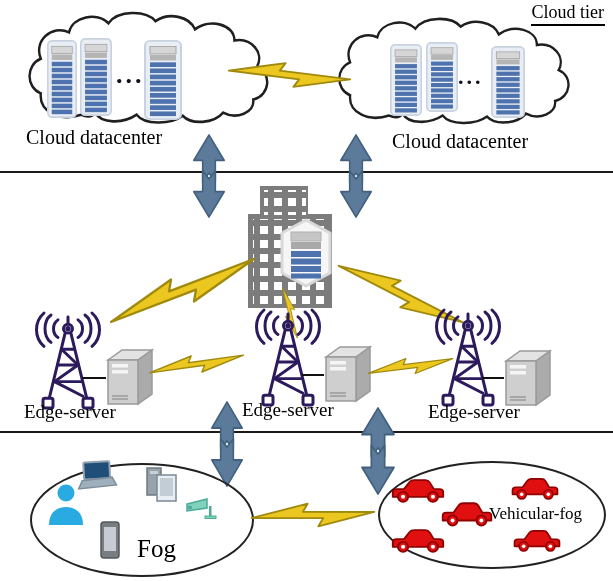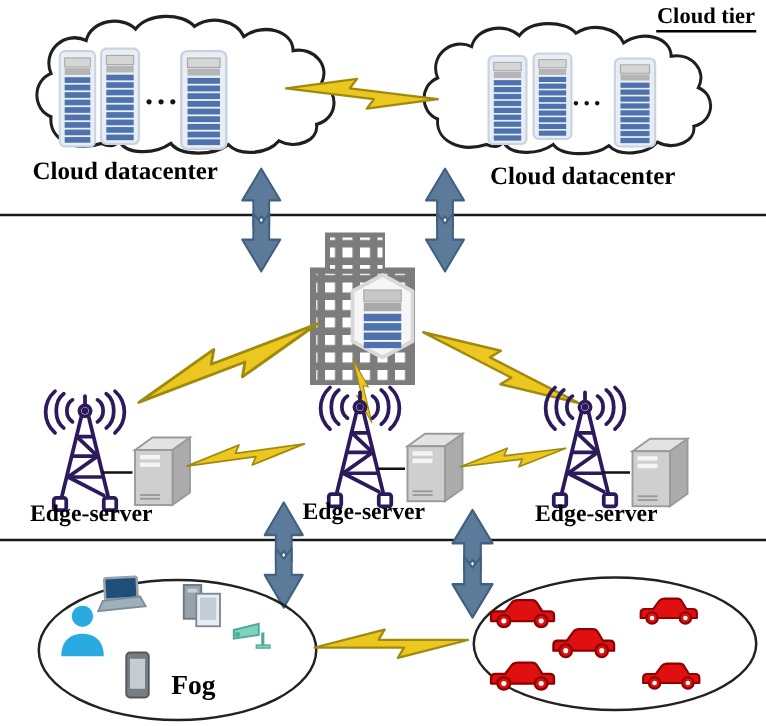--- a/index.html
+++ b/index.html
@@ -1,19 +1,19 @@
 <!DOCTYPE html>
 <html style="--lightning-fill: #ECC71F; --lightning-stroke: #A08A0E; --arrow-fill: #5C7A99; --arrow-stroke: #42617F; --tower-color: #2C1A5C; --car-fill: #E01010; --car-stroke: #8F0000; --person-fill: #29ABE2; --building-fill: #7C7C7C; --server-slat: #4D72AE; --camera-fill: #7FD2BE; --divider: #1A1A1A;"><head>
 <meta charset="utf-8">
 <style>
   html,body{margin:0;padding:0;background:#fff;}
   #stage{position:relative;width:613px;height:581px;background:#fff;overflow:hidden;
          font-family:"Liberation Serif",serif;}
   .abs{position:absolute;}
-  .lbl{position:absolute;font-family:"Liberation Serif",serif;font-weight:bold;
+  .lbl{position:absolute;font-family:"Liberation Serif",serif;font-weight:normal;
        color:#000;white-space:nowrap;line-height:1.15;}
   .tier-lbl{font-size:18px;border-bottom:2px solid #000;padding:0 1px 1px 1px;}
   .divider{position:absolute;left:0;width:613px;height:0;
            border-top:2px solid var(--divider,#1a1a1a);}
   .ellipse{position:absolute;border:2.5px solid #222;border-radius:50%;background:transparent;}
   .dots{position:absolute;font-weight:bold;color:#10131f;letter-spacing:3px;line-height:1;}
   .connector{position:absolute;height:0;border-top:2px solid #111;}
   svg.icon{display:block;overflow:visible;}
 </style>
 </head>
@@ -260,36 +260,37 @@
     </svg>
   <svg class="abs icon" style="left:46px;top:483px;width:40px;height:42px" viewBox="0 0 40 42" preserveAspectRatio="none">
       <use href="#g-person"></use>
     </svg>
   <svg class="abs icon" style="left:99px;top:521px;width:22px;height:38px" viewBox="0 0 22 38" preserveAspectRatio="none">
       <use href="#g-phone"></use>
     </svg>
   <svg class="abs icon" style="left:186px;top:495px;width:34px;height:28px" viewBox="0 0 34 28" preserveAspectRatio="none">
       <use href="#g-camera"></use>
     </svg>
-  <div class="lbl" style="left:137px;top:535px;font-size:22px">Fog</div>
+  <div class="lbl" style="left:137px;top:535px;font-size:25px">Fog</div>
 
   <div class="ellipse" style="left:378px;top:461px;width:224px;height:104px"></div>
   <svg class="abs icon" style="left:390px;top:477px;width:56px;height:27px" viewBox="0 0 60 30" preserveAspectRatio="none">
       <use href="#g-car"></use>
     </svg>
   <svg class="abs icon" style="left:510px;top:476px;width:50px;height:25px" viewBox="0 0 60 30" preserveAspectRatio="none">
       <use href="#g-car"></use>
     </svg>
   <svg class="abs icon" style="left:440px;top:500px;width:54px;height:28px" viewBox="0 0 60 30" preserveAspectRatio="none">
       <use href="#g-car"></use>
     </svg>
   <svg class="abs icon" style="left:390px;top:527px;width:56px;height:27px" viewBox="0 0 60 30" preserveAspectRatio="none">
       <use href="#g-car"></use>
     </svg>
   <svg class="abs icon" style="left:512px;top:528px;width:50px;height:25px" viewBox="0 0 60 30" preserveAspectRatio="none">
       <use href="#g-car"></use>
     </svg>
+  <div class="lbl" style="left:489px;top:504px;font-size:17px">Vehicular-fog</div>
 
   <svg class="abs icon" style="left:252px;top:498px;width:122px;height:34px;transform:rotate(4deg)" viewBox="0 0 200 56" preserveAspectRatio="none">
       <use href="#g-bolt"></use>
     </svg>
 
 </div>
 
 </body></html>

